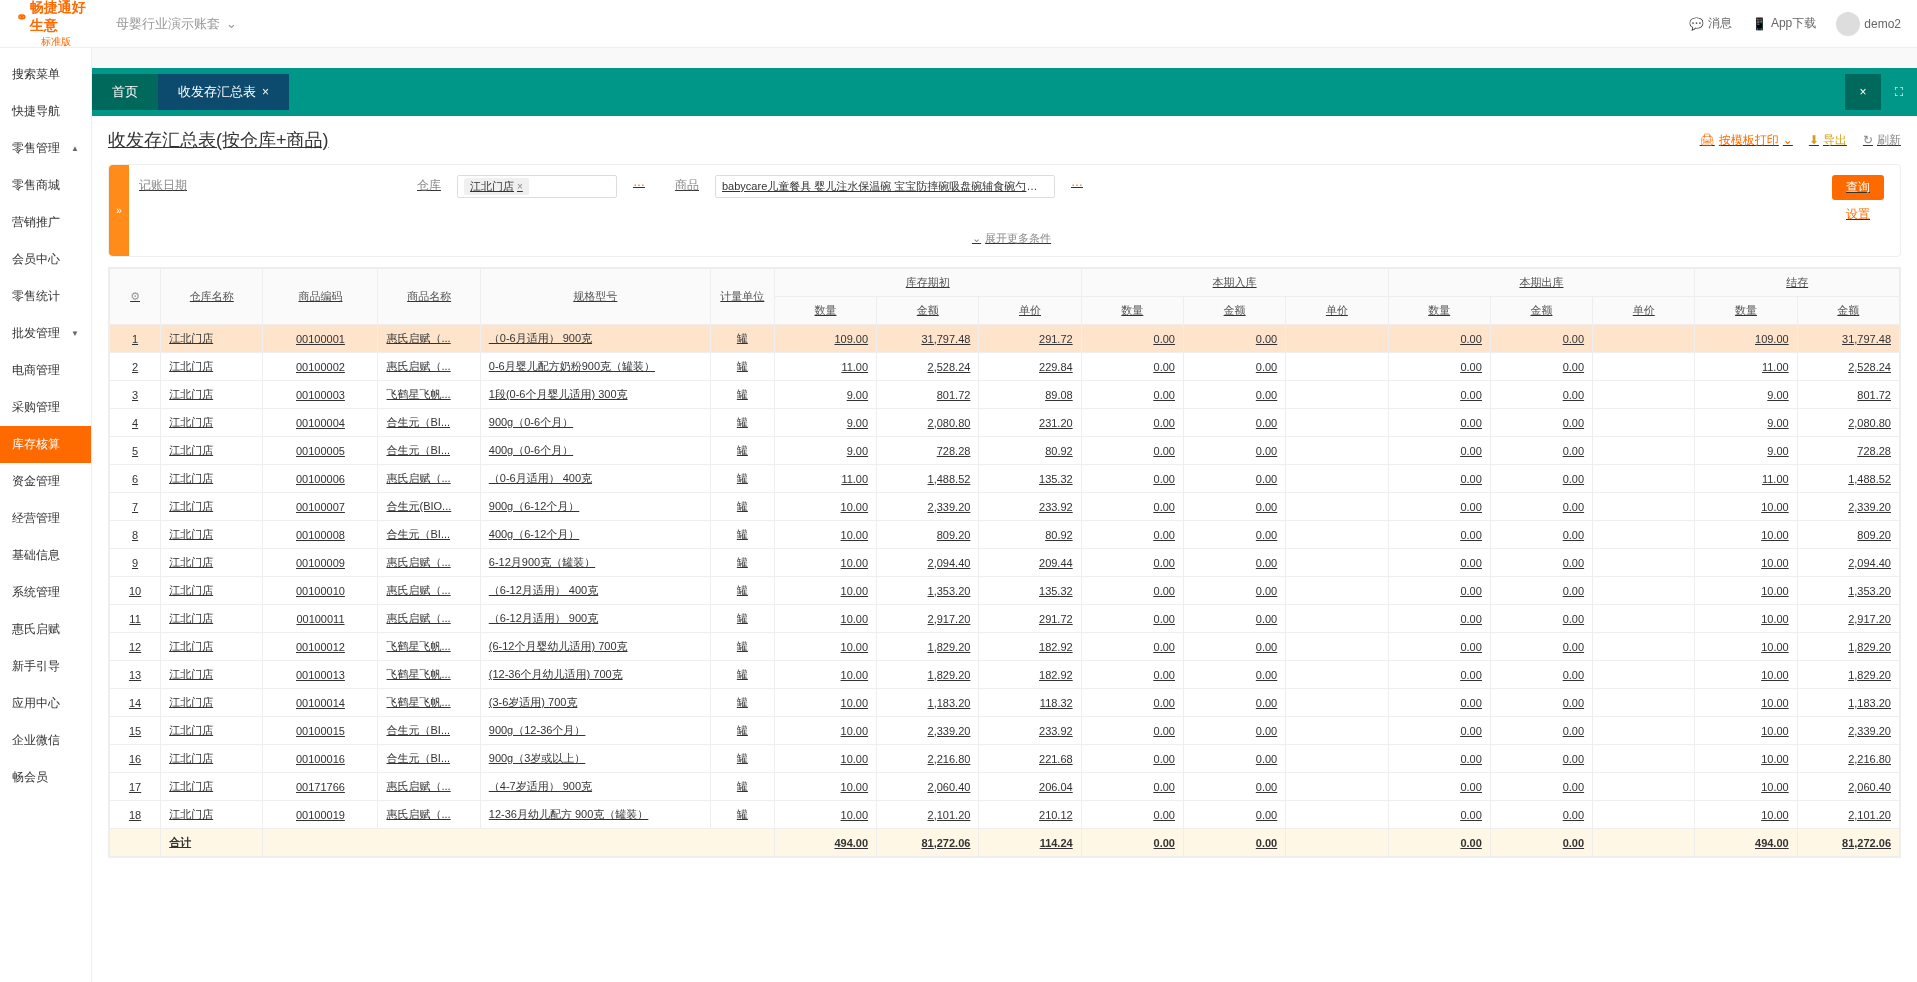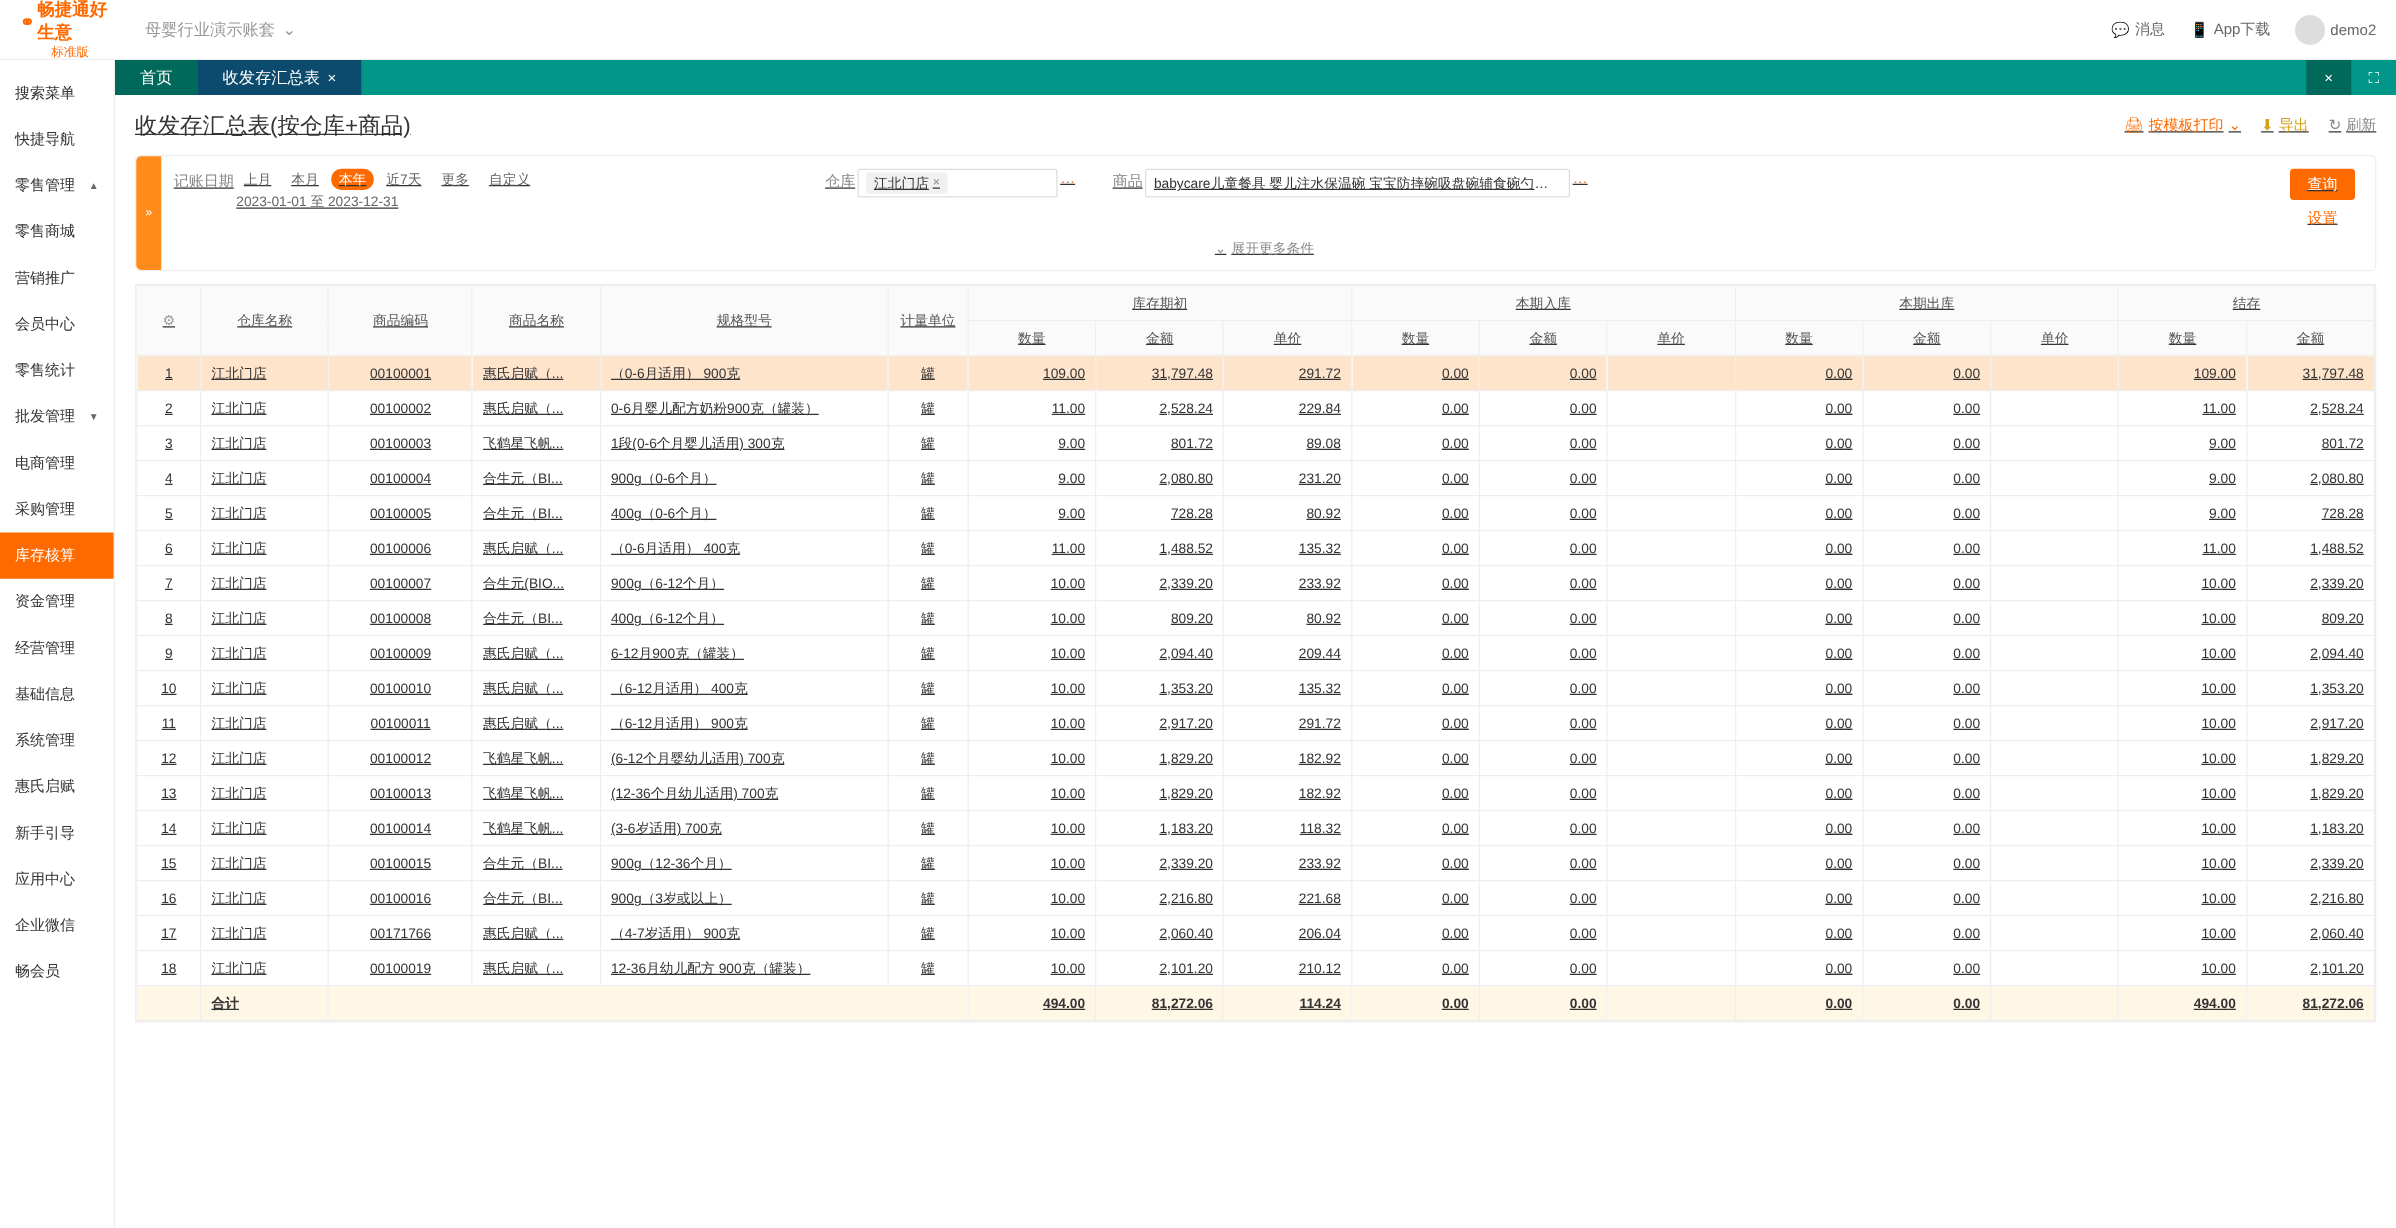--- a/index.html
+++ b/index.html
@@ -20,40 +20,40 @@
 .main { display: flex; flex: 1; overflow: hidden; }
 
 
 .sidebar { width: 92px; border-right: 1px solid #eee; padding-top: 8px; overflow-y: auto; }
 .side-item { padding: 10px 12px; font-size: 12px; color: #333; cursor: pointer; display: flex; align-items: center; justify-content: space-between; }
 .side-item.active { background: #ff6a00; color: #fff; }
 .side-caret { font-size: 8px; color: #666; }
 
 
 .content { flex: 1; display: flex; flex-direction: column; background: #f9f9f9; overflow: hidden; }
-.tabs-bar { display: flex; align-items: center; background: #009688; height: 28px; }
+.tabs-bar { display: flex; align-items: center; background: #009688; height: 48px; margin-top: 20px; }
 .tab { padding: 0 20px; height: 36px; display: flex; align-items: center; color: #fff; font-size: 13px; cursor: pointer; gap: 6px; }
 .tab.home { background: #00695c; }
 .tab.active { background: #0c4a6e; }
 .tab-close { font-size: 12px; cursor: pointer; }
 .tab-closeall { margin-left: auto; width: 36px; height: 36px; display: flex; align-items: center; justify-content: center; color: #fff; background: #00695c; cursor: pointer; }
 .tab-expand { width: 36px; height: 36px; display: flex; align-items: center; justify-content: center; color: #fff; cursor: pointer; }
 
 .page { flex: 1; padding: 12px 16px; overflow: auto; background: #fff; margin: 0; text-decoration: underline; }
 .page-header { display: flex; align-items: center; margin-bottom: 12px; }
 .page-title { font-size: 18px; color: #333; }
 .page-actions { margin-left: auto; display: flex; gap: 16px; align-items: center; }
 .pa-btn { display: flex; align-items: center; gap: 4px; color: #ff6a00; cursor: pointer; font-size: 12px; }
 .pa-btn.grey { color: #888; }
 .pa-btn.gold { color: #d4a017; }
 
 .filter-panel { position: relative; padding: 10px 16px 10px 30px; border: 1px solid #eee; border-radius: 4px; margin-bottom: 10px; }
 .filter-collapse { position: absolute; left: 0; top: 0; bottom: 0; width: 20px; background: #ff8c1a; display: flex; align-items: center; justify-content: center; color: #fff; cursor: pointer; border-radius: 4px 0 0 4px; font-size: 10px; }
 .filter-row { display: flex; align-items: flex-start; gap: 30px; }
-.filter-group { display: flex; align-items: flex-start; gap: 2px; }
+.filter-group { display: flex; align-items: flex-start; gap: 16px; }
 .filter-label { color: #888; font-size: 12px; padding-top: 2px; white-space: nowrap; }
 .date-quick { display: flex; flex-direction: column; gap: 2px; }
 .date-pills { display: flex; gap: 4px; align-items: center; }
 .pill { padding: 1px 6px; font-size: 11px; cursor: pointer; color: #666; }
 .pill.active { background: #ff6a00; color: #fff; border-radius: 8px; }
 .date-range { font-size: 11px; color: #666; }
 .tag-input { border: 1px solid #ddd; padding: 2px 6px; border-radius: 2px; min-width: 160px; display: flex; align-items: center; gap: 4px; background: #fff; }
 .tag-chip { background: #f0f0f0; padding: 1px 6px; border-radius: 2px; font-size: 11px; display: flex; align-items: center; gap: 3px; }
 .tag-x { cursor: pointer; color: #888; font-size: 10px; }
 .filter-more { color: #ff6a00; cursor: pointer; font-size: 12px; }
@@ -212,31 +212,20 @@
               <span>刷新</span>
             </div>
           </div>
         </div>
 
         <div class="filter-panel">
           <div class="filter-collapse">»</div>
           <div class="filter-row">
             <div class="filter-group">
               <div class="filter-label">记账日期</div>
-              <div class="date-quick">
-                <div class="date-pills" id="date-pills">
-                    <span class="pill">上月</span>
-                    <span class="pill">本月</span>
-                    <span class="pill active">本年</span>
-                    <span class="pill">近7天</span>
-                    <span class="pill">更多</span>
-                    <span class="pill">自定义</span>
-                  </div>
-                <div class="date-range">2023-01-01 至 2023-12-31</div>
-              </div>
             </div>
             <div class="filter-group" style="margin-left:200px">
               <div class="filter-label">仓库</div>
               <div class="tag-input">
                 <span class="tag-chip">
                   <span>江北门店</span>
                   <span class="tag-x">×</span>
                 </span>
               </div>
               <span class="filter-more">…</span>

